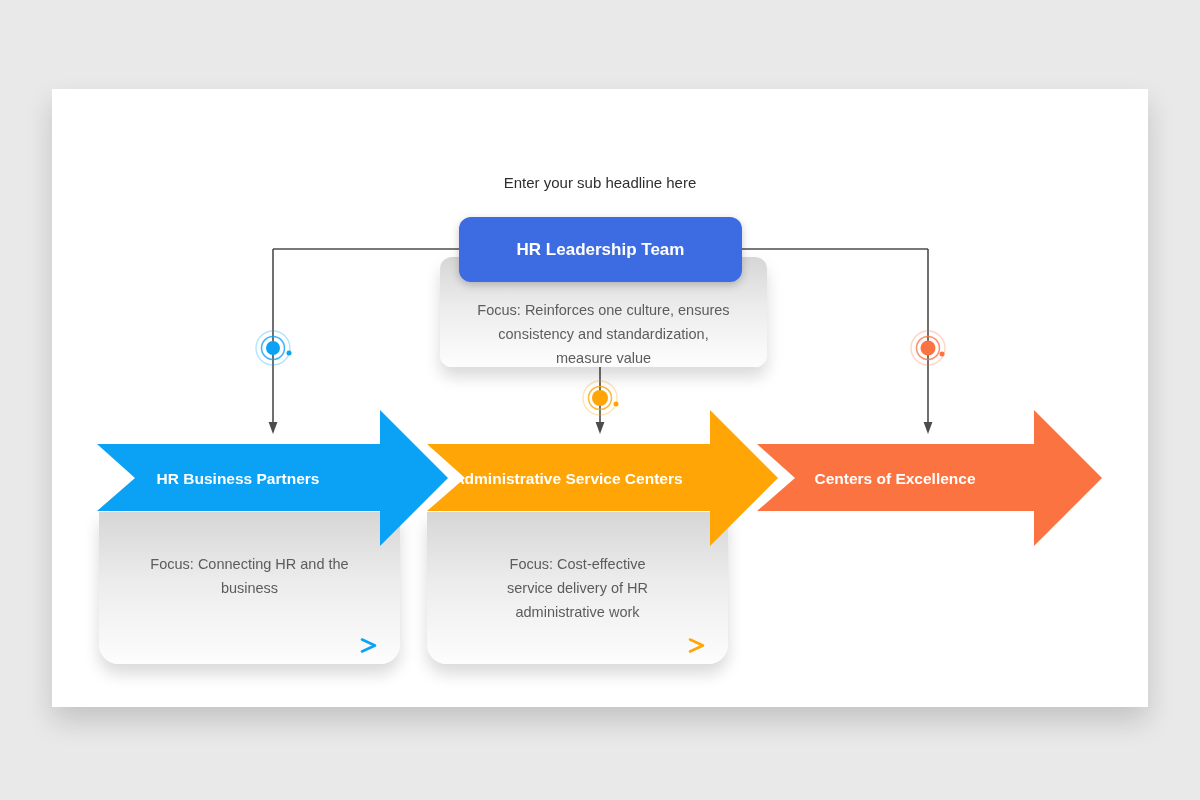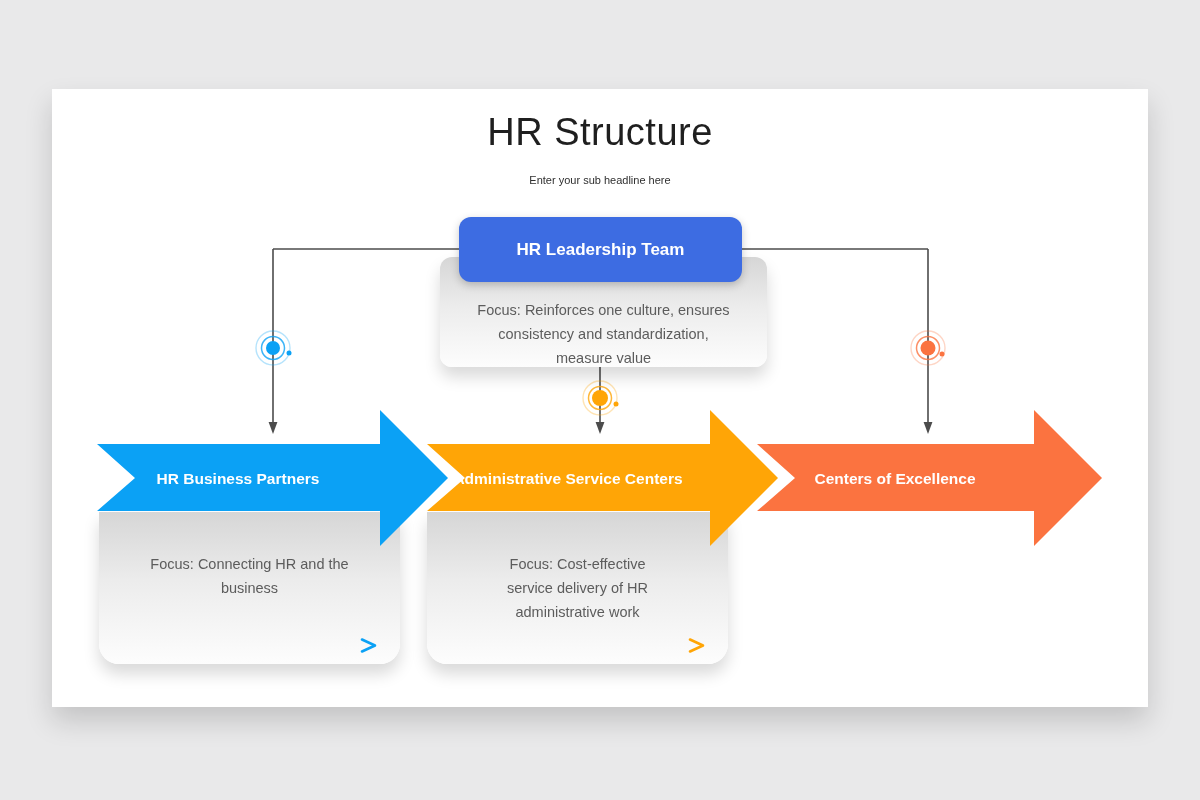--- a/index.html
+++ b/index.html
@@ -23,21 +23,21 @@
     text-align: center;
     font-size: 38px;
     font-weight: 500;
     color: #1f1f1f;
     letter-spacing: 0.5px;
   }
   .subtitle {
     position: absolute;
     left: 0; top: 85px; width: 100%;
     text-align: center;
-    font-size: 11px;
+    font-size: 15px;
     color: #2e2e2e;
   }
   svg.layer {
     position: absolute;
     left: 0; top: 0;
     width: 1096px; height: 618px;
   }
   .z1 { z-index: 1; }
   .z4 { z-index: 4; }
 
@@ -100,21 +100,20 @@
     font-size: 15.5px;
     font-weight: bold;
     fill: #ffffff;
   }
 </style>
 </head>
 <body style="background: rgb(233, 233, 234);">
 
 <div class="slide">
 
-  <div class="title">HR Structure</div>
   <div class="subtitle">Enter your sub headline here</div>
 
   <svg class="layer z1" viewBox="0 0 1096 618">
     <g fill="none" stroke-width="1.6" stroke="#4c4c4c">
       <path d="M221,160 H876"></path>
       <path d="M221,160 V334"></path>
       <path d="M876,160 V334"></path>
       <path d="M548,278 V334"></path>
     </g>
     <g fill="#4c4c4c">

